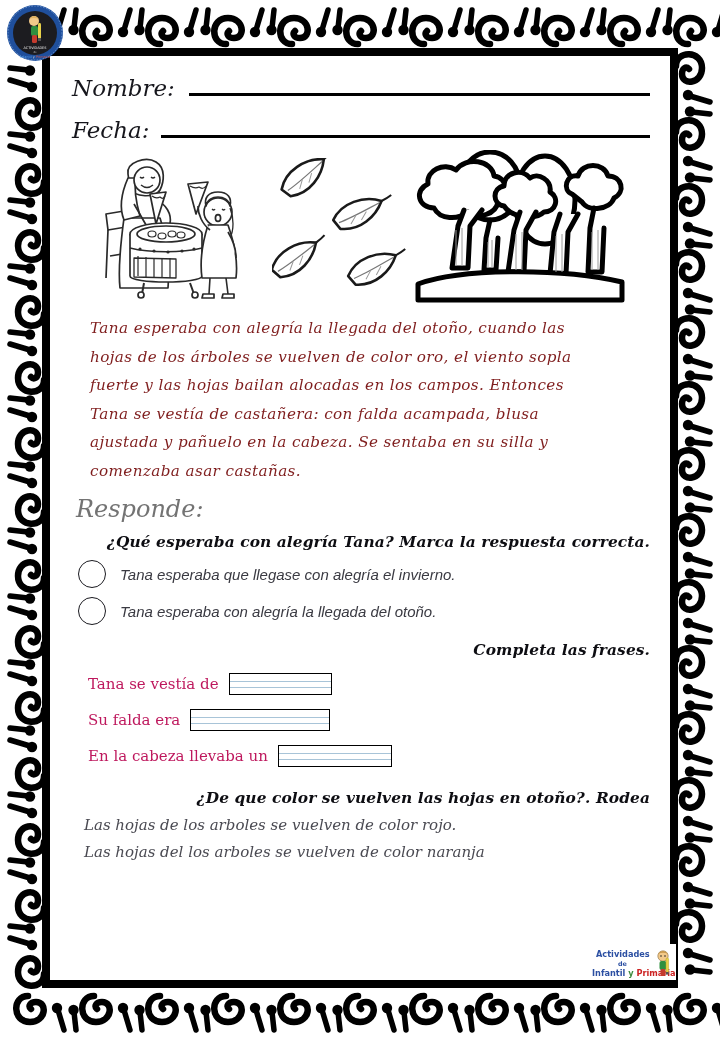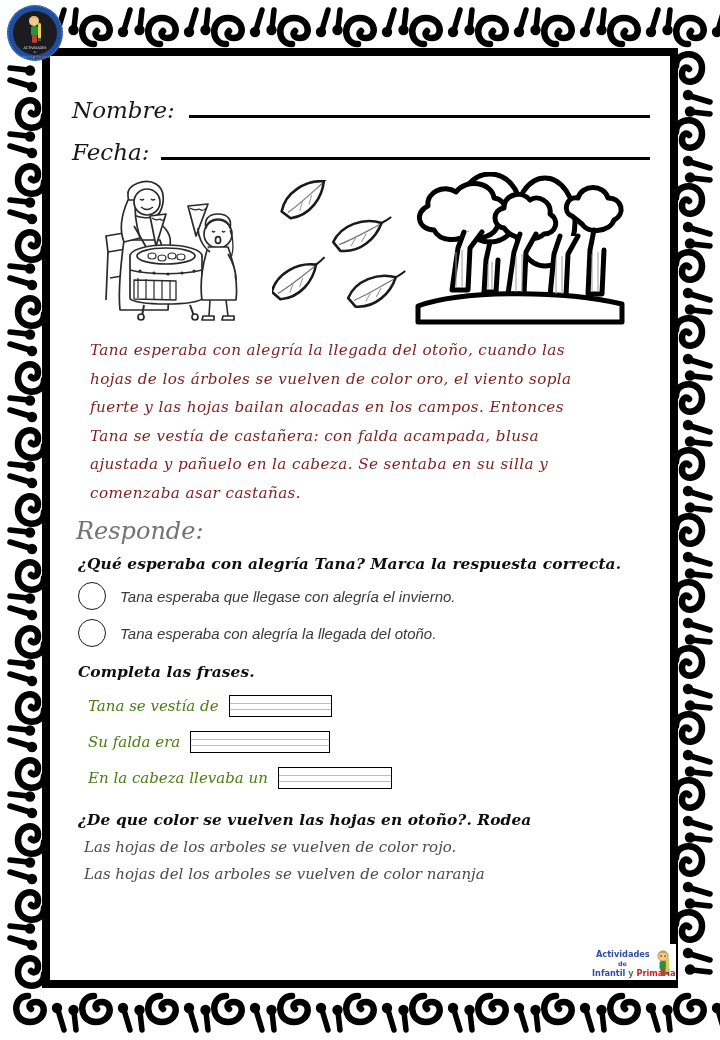--- a/index.html
+++ b/index.html
@@ -41,22 +41,21 @@
     box-sizing: border-box;
   }
 
   #sheet {
     position: absolute;
     left: 50px;
     top: 56px;
     width: 620px;
     height: 964px;
     box-sizing: border-box;
-    padding: 18px 20px 10px 22px;
-    margin-top: 8px;
+    padding: 4px 20px 10px 22px;
   }
 
   
   .cursive {
     font-family: "DejaVu Serif", serif;
     font-style: italic;
     color: #7f1d1d;
     letter-spacing: 0.4px;
   }
 
@@ -117,20 +116,21 @@
 
   .q-heading {
     font-family: "DejaVu Serif", serif;
     font-style: italic;
     font-weight: bold;
     font-size: 15.4px;
     color: #0d0d12;
     margin-top: 10px;
     margin-left: 6px;
     letter-spacing: 0.1px;
+    text-align: right;
   }
 
   
   .option-row {
     display: flex;
     align-items: center;
     margin-top: 9px;
     margin-left: 6px;
   }
   .option-circle {
@@ -152,23 +152,22 @@
 
   
   .fill-row {
     display: flex;
     align-items: center;
     margin-top: 14px;
     margin-left: 16px;
   }
   .fill-text {
     font-family: "DejaVu Serif", serif;
-    font-style: italic;
     font-size: 15px;
-    color: #4d7c0f;
+    color: #be185d;
     white-space: nowrap;
   }
   .fill-box {
     height: 22px;
     border: 1.6px solid #000000;
     margin-left: 10px;
     background:
       linear-gradient(to bottom,
         transparent 0, transparent 7px,
         #a8c4d8 7px, #a8c4d8 8px,

